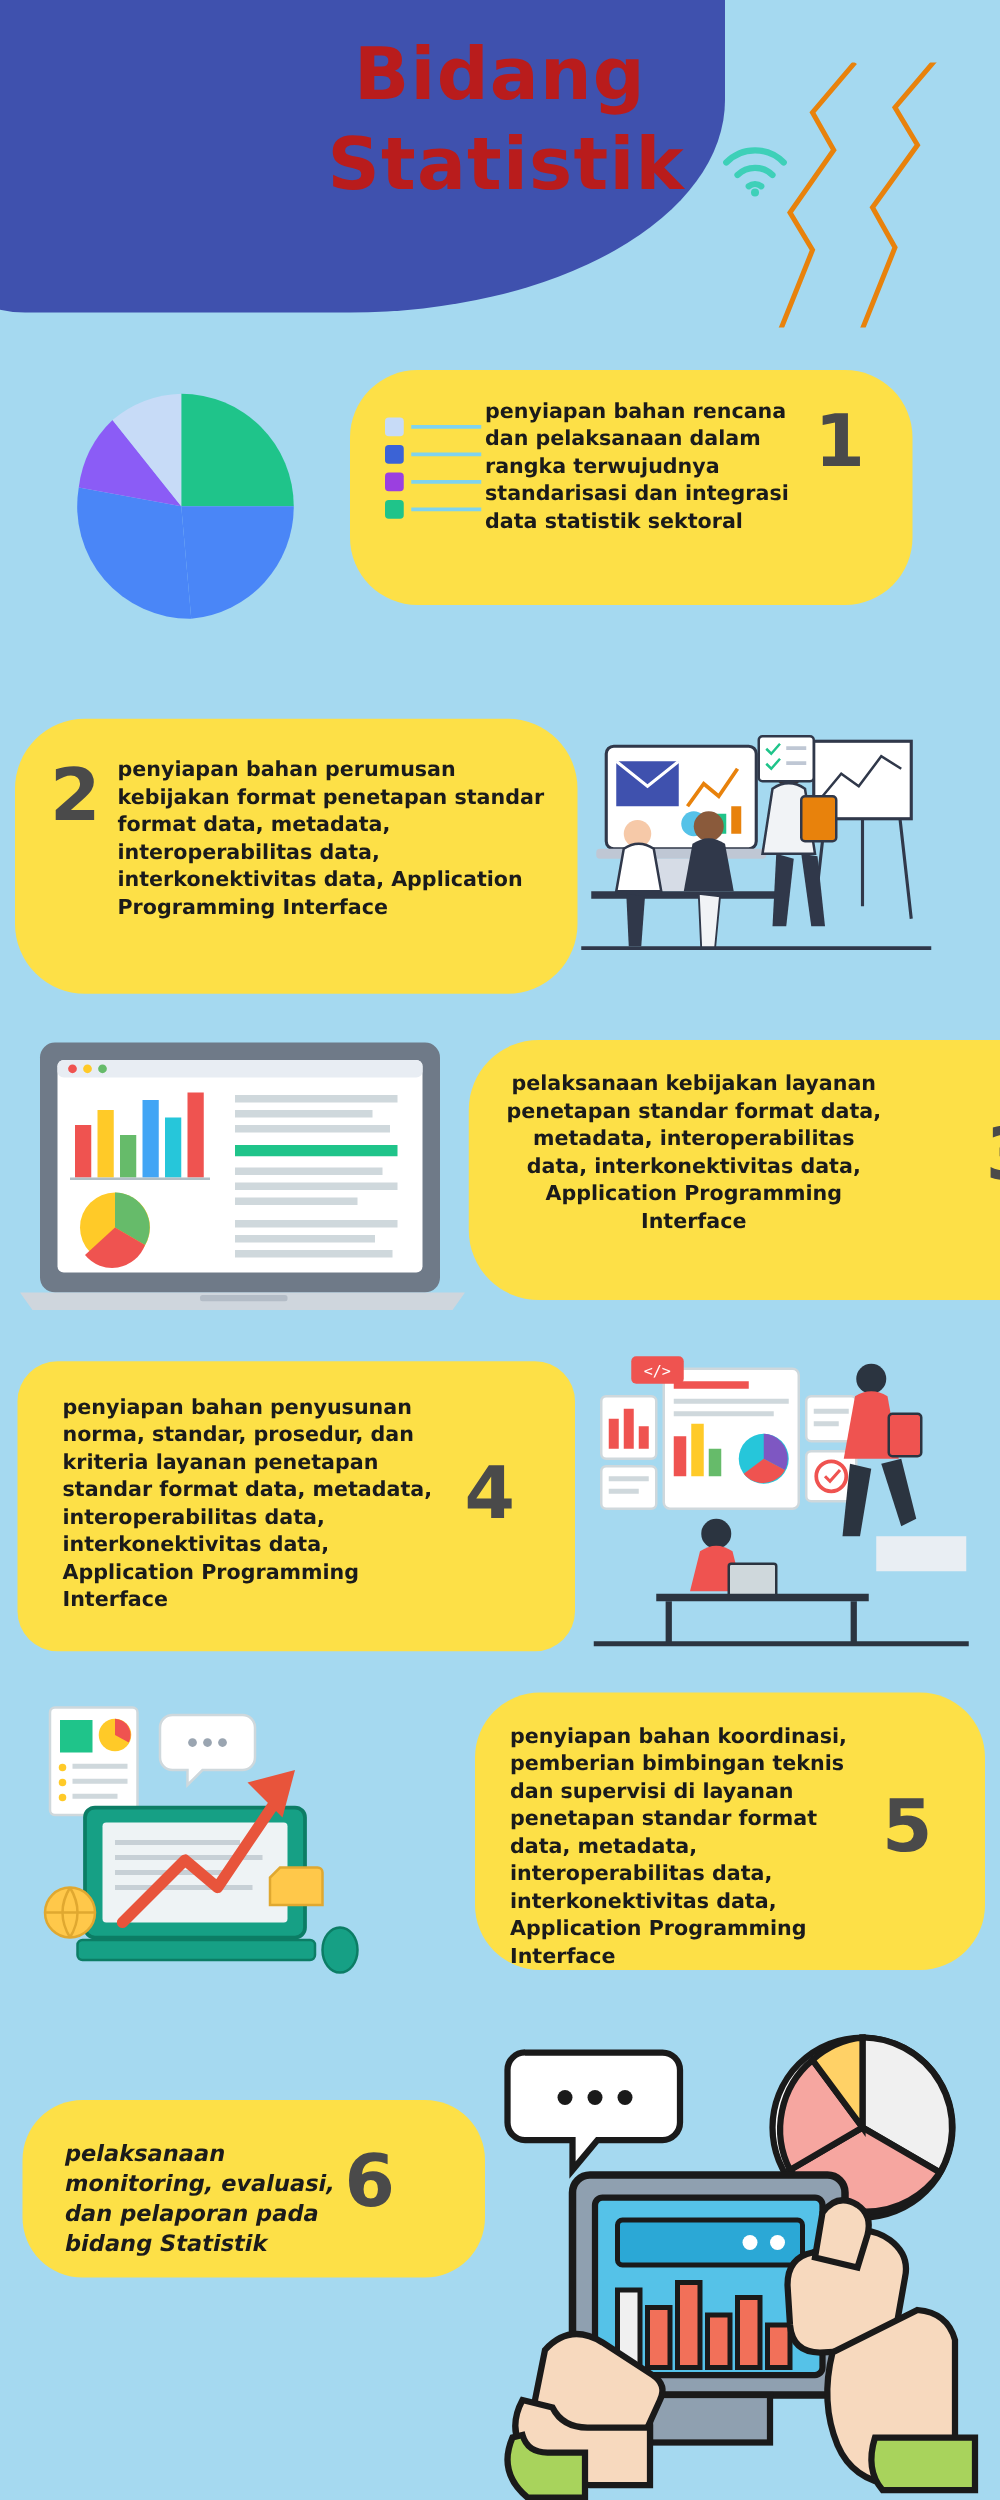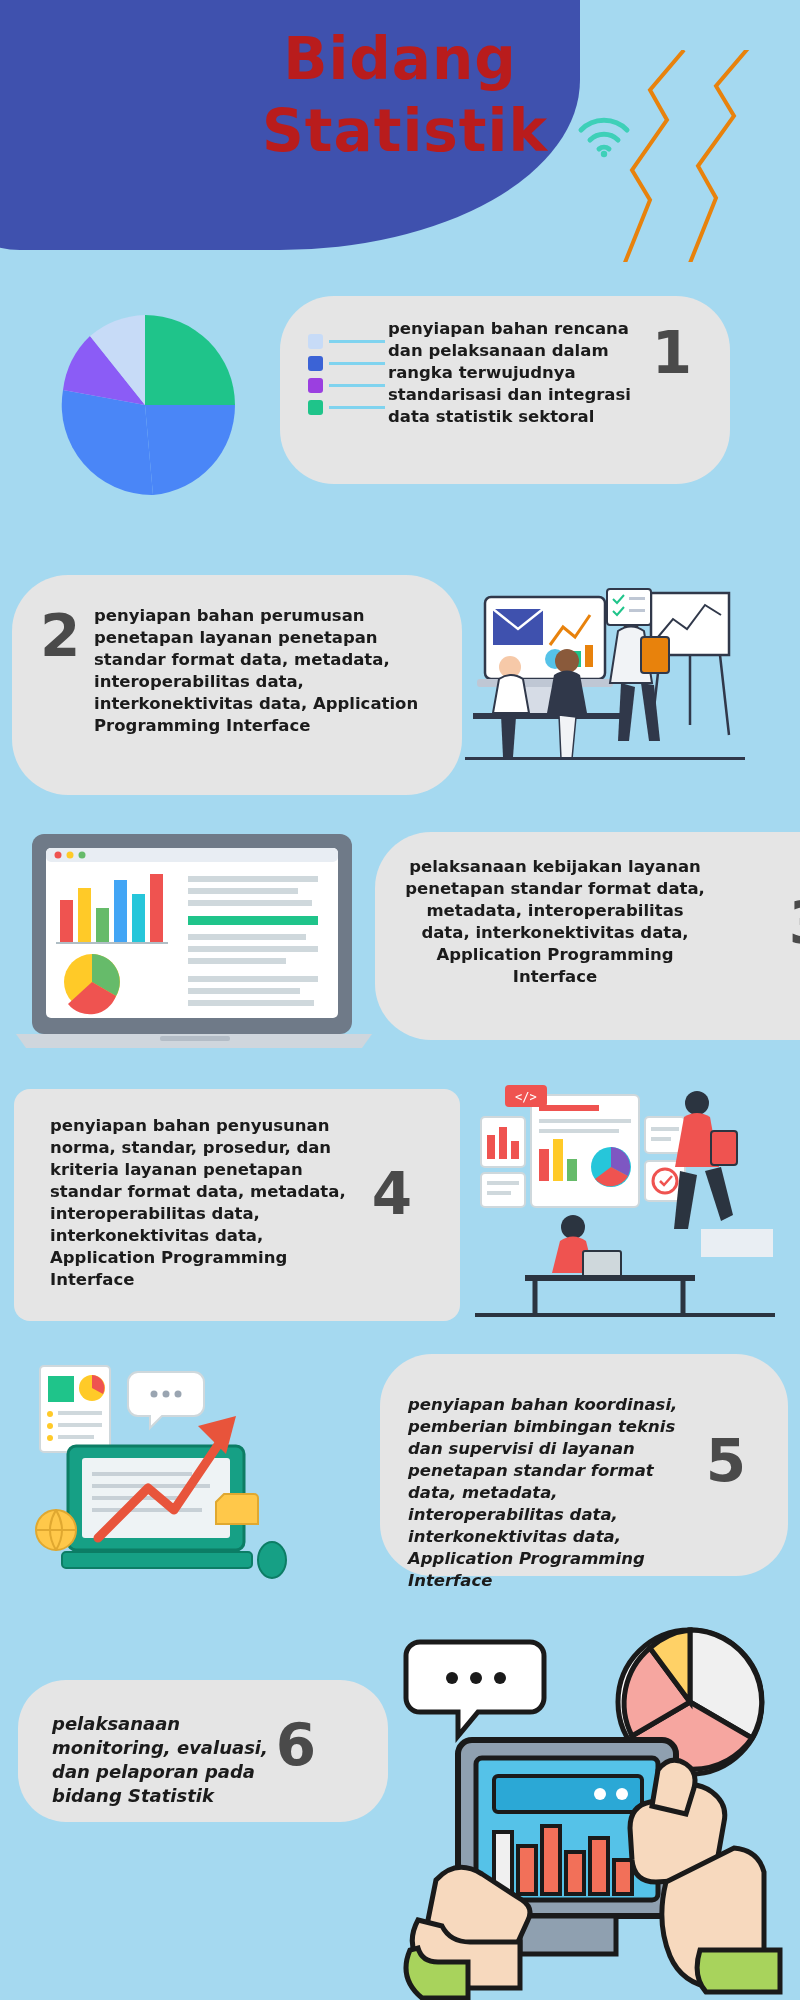--- a/index.html
+++ b/index.html
@@ -29,21 +29,21 @@
   .wifi-icon { position:absolute; top:110px; left:575px; }
 
   
   .zigzag { position:absolute; top:50px; left:572px; }
 
   
   .row { position:absolute; left:0; width:800px; }
 
   .bubble {
     position:absolute;
-    background:#e5e5e5;
+    background:#fde047;
     border-radius:48px;
     padding:18px 24px;
   }
   .bubble p {
     color:#1b1b1b; font-weight:bold; font-size:16.5px; line-height:1.33;
   }
   .num {
     position:absolute; color:#4a4a4a; font-weight:bold;
     font-size:58px; line-height:1; font-family:"DejaVu Sans", sans-serif;
   }
@@ -111,21 +111,21 @@
           </div>
       </div>
       <p style="position:absolute; left:108px; top:22px; width:250px;">penyiapan bahan rencana dan pelaksanaan dalam rangka terwujudnya standarisasi dan integrasi data statistik sektoral</p>
       <div class="num" style="right:38px; top:28px;">1</div>
     </div>
   </div>
 
   <div class="row" style="top:565px; height:240px;">
     <div class="bubble" style="left:12px; top:10px; width:450px; height:220px; border-radius:56px;">
       <div class="num" style="left:28px; top:32px;">2</div>
-      <p style="position:absolute; left:82px; top:30px; width:348px;">penyiapan bahan perumusan penetapan layanan penetapan standar format data, metadata, interoperabilitas data, interkonektivitas data, Application Programming Interface</p>
+      <p style="position:absolute; left:82px; top:30px; width:348px;">penyiapan bahan perumusan kebijakan format penetapan standar format data, metadata, interoperabilitas data, interkonektivitas data, Application Programming Interface</p>
     </div>
 
     <svg class="figure" style="left:455px; top:10px;" width="300" height="200" viewBox="0 0 300 200">
 
       <rect x="30" y="22" width="120" height="82" rx="6" fill="#fff" stroke="#30384a" stroke-width="2.5"></rect>
       <rect x="38" y="34" width="50" height="36" fill="#3F51AE"></rect>
       <path d="M38 34 L63 54 L88 34" fill="none" stroke="#fff" stroke-width="2.5"></path>
       <path d="M95 70 L108 52 L120 62 L135 40" fill="none" stroke="#E8820C" stroke-width="3"></path>
       <circle cx="100" cy="84" r="10" fill="#55C2E8"></circle>
       <rect x="118" y="76" width="8" height="16" fill="#1FC48A"></rect>
@@ -200,21 +200,21 @@
       <rect x="150" y="206" width="70" height="5" rx="2" fill="#b3bcc6"></rect>
     </svg>
 
     <div class="bubble" style="left:375px; top:12px; width:496px; height:208px; border-radius:56px;">
       <p style="position:absolute; left:30px; top:24px; width:300px; text-align:center;">pelaksanaan kebijakan layanan penetapan standar format data, metadata, interoperabilitas data, interkonektivitas data, Application Programming Interface</p>
       <div class="num" style="right:42px; top:62px;">3</div>
     </div>
   </div>
 
   <div class="row" style="top:1075px; height:260px;">
-    <div class="bubble" style="left:14px; top:14px; width:446px; height:232px; border-radius:16px;">
+    <div class="bubble" style="left:14px; top:14px; width:446px; height:232px; border-radius:32px;">
       <p style="position:absolute; left:36px; top:26px; width:320px;">penyiapan bahan penyusunan norma, standar, prosedur, dan kriteria layanan penetapan standar format data, metadata, interoperabilitas data, interkonektivitas data, Application Programming Interface</p>
       <div class="num" style="right:48px; top:76px;">4</div>
     </div>
 
     <svg class="figure" style="left:465px; top:0px;" width="320" height="250" viewBox="0 0 320 250">
 
       <rect x="16" y="42" width="44" height="50" rx="4" fill="#fff" stroke="#cfd8dc" stroke-width="2"></rect>
       <rect x="22" y="60" width="8" height="24" fill="#ef5350"></rect>
       <rect x="34" y="52" width="8" height="32" fill="#ef5350"></rect>
       <rect x="46" y="66" width="8" height="18" fill="#ef5350"></rect>
@@ -294,21 +294,21 @@
 
       <ellipse cx="244" cy="206" rx="14" ry="18" fill="#16A085" stroke="#0c7d65" stroke-width="2"></ellipse>
 
       <path d="M196 140 h30 a4 4 0 0 1 4 4 v26 h-42 v-22 l8 -8 z" fill="#FFC84A" stroke="#e0a830" stroke-width="2"></path>
 
       <circle cx="28" cy="176" r="20" fill="#FFC84A" stroke="#e0a830" stroke-width="2"></circle>
       <path d="M8 176 h40 M28 156 q12 20 0 40 M28 156 q-12 20 0 40" fill="none" stroke="#e0a830" stroke-width="2"></path>
     </svg>
 
     <div class="bubble" style="left:380px; top:14px; width:408px; height:222px; border-radius:52px;">
-      <p style="position:absolute; left:28px; top:40px; width:280px;font-style:italic;">penyiapan bahan koordinasi, pemberian bimbingan teknis dan supervisi di layanan penetapan standar format data, metadata, interoperabilitas data, interkonektivitas data, Application Programming Interface</p>
+      <p style="position:absolute; left:28px; top:24px; width:280px;">penyiapan bahan koordinasi, pemberian bimbingan teknis dan supervisi di layanan penetapan standar format data, metadata, interoperabilitas data, interkonektivitas data, Application Programming Interface</p>
       <div class="num" style="right:42px; top:78px;">5</div>
     </div>
   </div>
 
   <div class="row" style="top:1600px; height:400px;">
     <div class="bubble" style="left:18px; top:80px; width:370px; height:142px; border-radius:48px;">
       <p style="position:absolute; left:34px; top:32px; width:230px; font-size:18px;font-style:italic;">pelaksanaan monitoring, evaluasi, dan pelaporan pada bidang Statistik</p>
       <div class="num" style="right:72px; top:36px;">6</div>
     </div>
 

